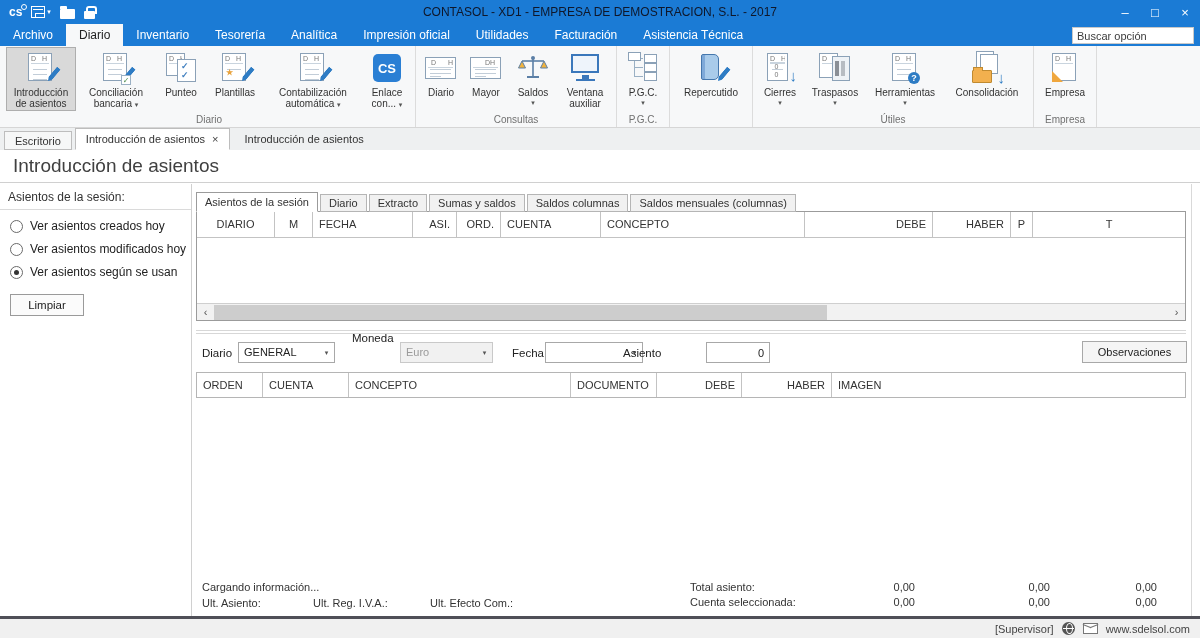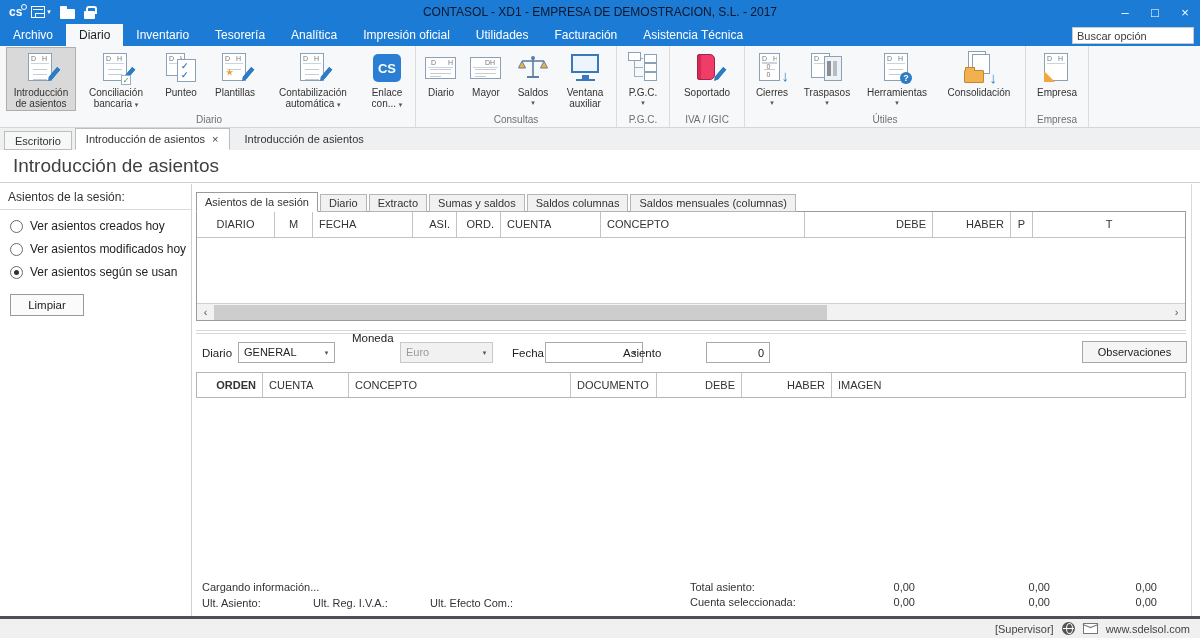--- a/index.html
+++ b/index.html
@@ -110,21 +110,21 @@
 .flabel{position:absolute;font-size:11.5px;color:#222;white-space:nowrap}
 .combo{position:absolute;height:21px;border:1px solid #a8a8a8;background:#fff;font-size:11px;line-height:19px;padding:0 18px 0 5px;color:#222;white-space:nowrap;overflow:hidden}
 .combo .ca{position:absolute;right:0;top:0;bottom:0;width:15px;display:flex;align-items:center;justify-content:center;font-size:7px;color:#555}
 .combo.dis{background:#f1f1f1;color:#9a9a9a;border-color:#c9c9c9}
 .inp{position:absolute;height:21px;border:1px solid #a8a8a8;font-size:11px;text-align:right;padding:0 5px;font-family:"Liberation Sans",sans-serif;color:#222}
 .obtn{position:absolute;left:1082px;top:341px;width:105px;height:22px;border:1px solid #a8a8a8;background:#f5f5f5;font-size:11px;color:#222;font-family:"Liberation Sans",sans-serif}
 
 
 .ehead{position:absolute;left:196px;right:14px;top:372px;height:26px;display:flex;border:1px solid #b5b5b5;background:#fff}
 .ehc{font-size:11px;color:#333;line-height:24px;padding:0 6px;border-right:1px solid #c3c3c3;white-space:nowrap;overflow:hidden}
-.ec0{width:66px;text-align:right;font-weight:bold}.ec1{width:86px}.ec2{width:222px}
+.ec0{width:66px;font-weight:normal}.ec1{width:86px}.ec2{width:222px}
 .ec3{width:86px}.ec4{width:85px;text-align:right}.ec5{width:90px;text-align:right}
 .ec6{flex:1;border-right:none}
 
 
 .finfo{position:absolute;font-size:11px;color:#333;white-space:nowrap}
 .finfo.bold{font-weight:normal}
 .fval{position:absolute;font-size:11px;color:#333;width:72px;text-align:right}
 
 
 .darkdiv{position:absolute;left:0;right:0;top:616px;height:3px;background:#4f4f57}
@@ -314,27 +314,26 @@
           <span class="arr-b">▾</span>
         </div>
       </div>
       <div class="rcaption">P.G.C.</div>
     </div>
 
     <div class="rgroup">
       <div class="rbtns">
         <div class="rbtn">
           <span class="ic">
-              <span class="book rd"></span>
+              <span class="book bl"></span>
               <span class="pencil"></span>
             </span>
-          <span class="rlabel" style="width:62px"><span>Soportado</span></span>
-        </div>
-      </div>
-      <div class="rcaption">IVA / IGIC</div>
+          <span class="rlabel" style="width:70px"><span>Repercutido</span></span>
+        </div>
+      </div>
     </div>
 
     <div class="rgroup">
       <div class="rbtns">
         <div class="rbtn">
           <span class="ic">
               <span class="page" style="width:21px">
                 <i class="dh">D H</i>
                 <i class="ln l1"></i>
                 <i class="zz">0 0</i>

